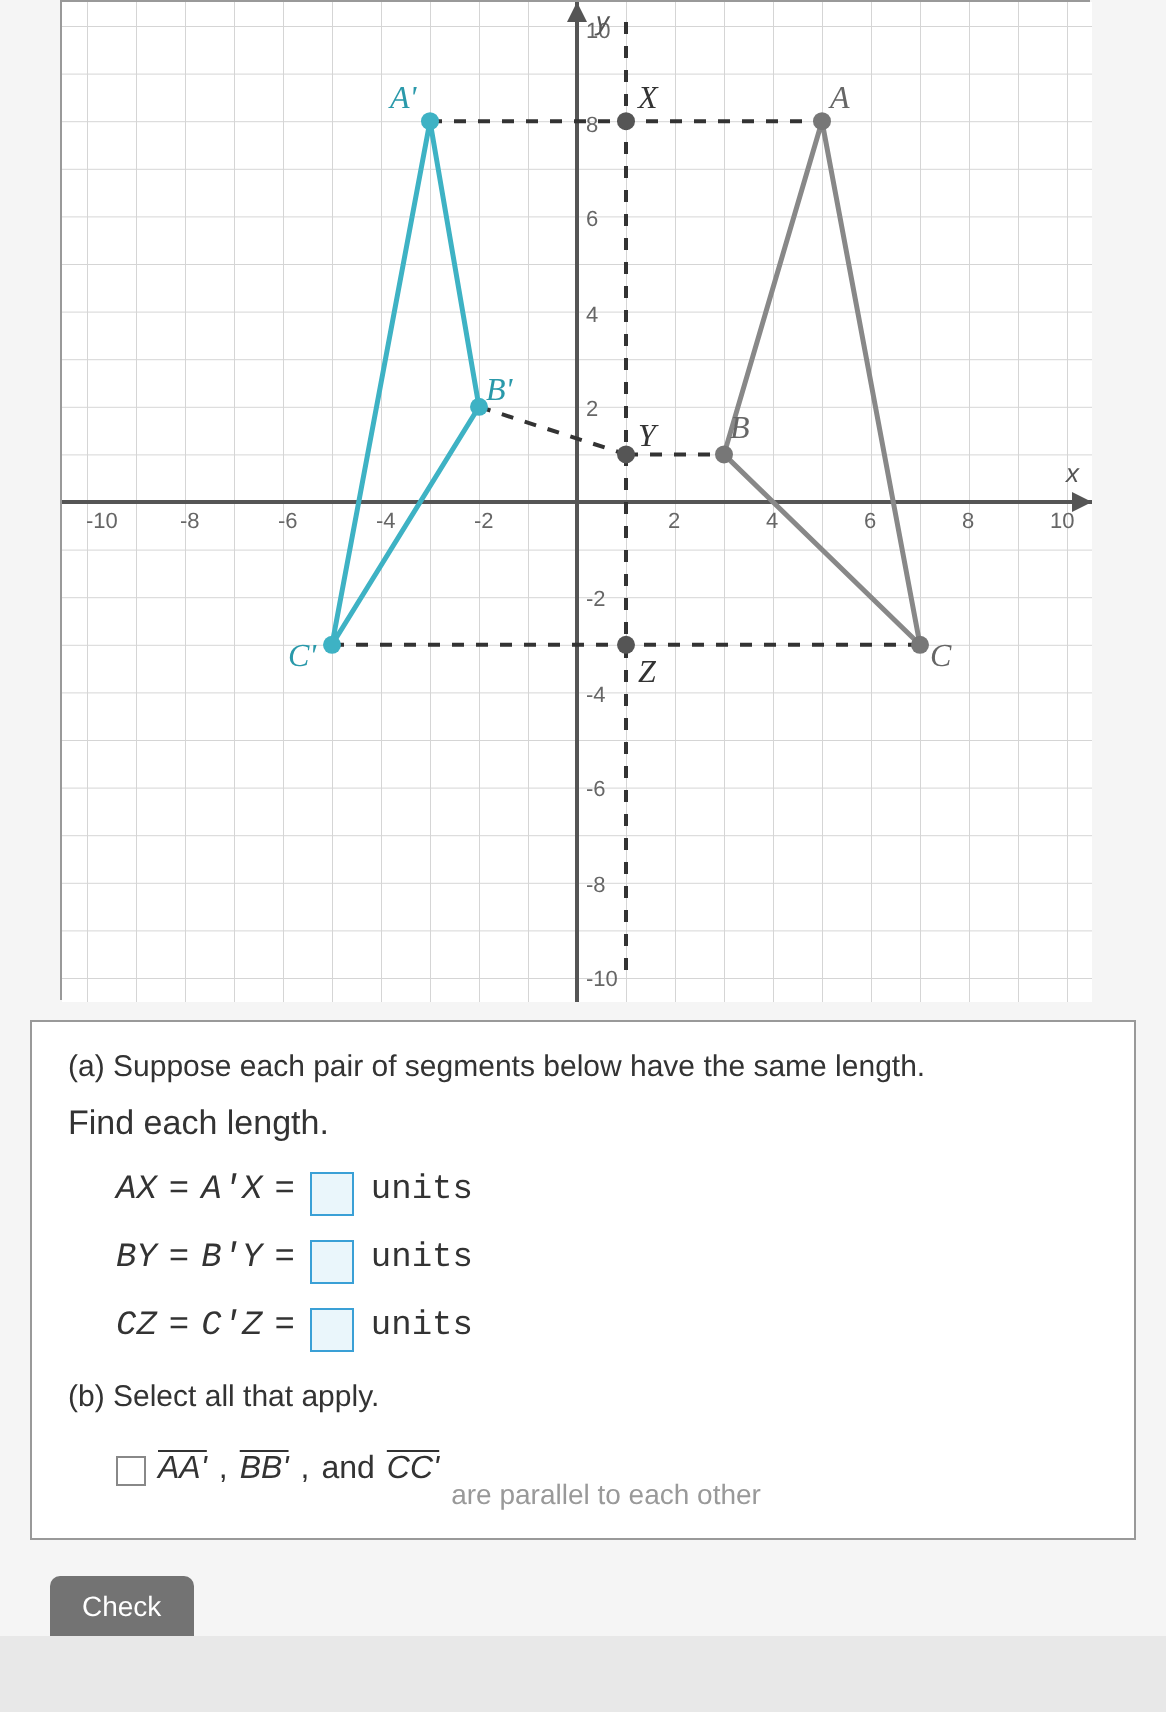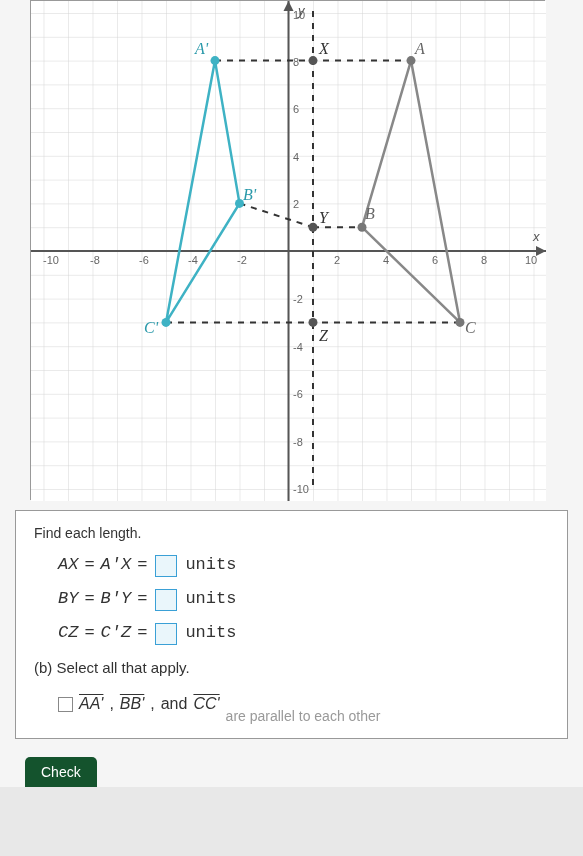--- a/index.html
+++ b/index.html
@@ -31,21 +31,21 @@
       font-size: 17px;
       color: #333;
     }
     .problem-box {
       margin: 0 15px;
       border: 1px solid #999;
       background: #fff;
       padding: 14px 18px;
     }
     .intro { margin-bottom: 10px; font-size: 15px; }
-    .subintro { margin-bottom: 14px; font-size: 14px; }
+    .subintro { margin-bottom: 14px; font-size: 17px; }
     .eq-row {
       font-size: 17px;
       font-style: italic;
       margin: 12px 0 12px 24px;
       display: flex;
       gap: 6px;
       font-family: Liberation Mono, monospace;
     }
     .eq-row .var { font-style: italic; }
     .eq-row .blank {
@@ -67,21 +67,21 @@
       font-size: 16px;
     }
     .checkbox {
       width: 15px; height: 15px; border: 1px solid #888; background: #fff;
     }
     .seg { text-decoration: overline; font-style: italic; text-align: right; }
     .cut { color: #999; font-size: 14px; margin-top: 24px; }
     .check-btn {
       margin: 18px 0 0 25px;
       display: inline-block;
-      background: #14532d;
+      background: #737373;
       color: #fff;
       padding: 7px 16px;
       border-radius: 5px 5px 0 0;
       font-size: 14px;
       border: none;
     }
   </style>
 </head>
 <body>
 
@@ -162,20 +162,21 @@
         <text x="113" y="332" fill="#2a99aa">C'</text>
         <text x="288" y="53" fill="#333">X</text>
         <text x="288" y="222" fill="#333">Y</text>
         <text x="288" y="340" fill="#333">Z</text>
       </g>
     </svg>
   </div>
 
 
   <div class="problem-box">
+    <div class="intro">(a) Suppose each pair of segments below have the same length.</div>
     <div class="subintro">Find each length.</div>
 
     <div class="eq-row">
       <span class="var">AX</span>
       <span>=</span>
       <span class="var">A'X</span>
       <span>=</span>
       <span class="blank"></span>
       <span class="units">units</span>
     </div>

